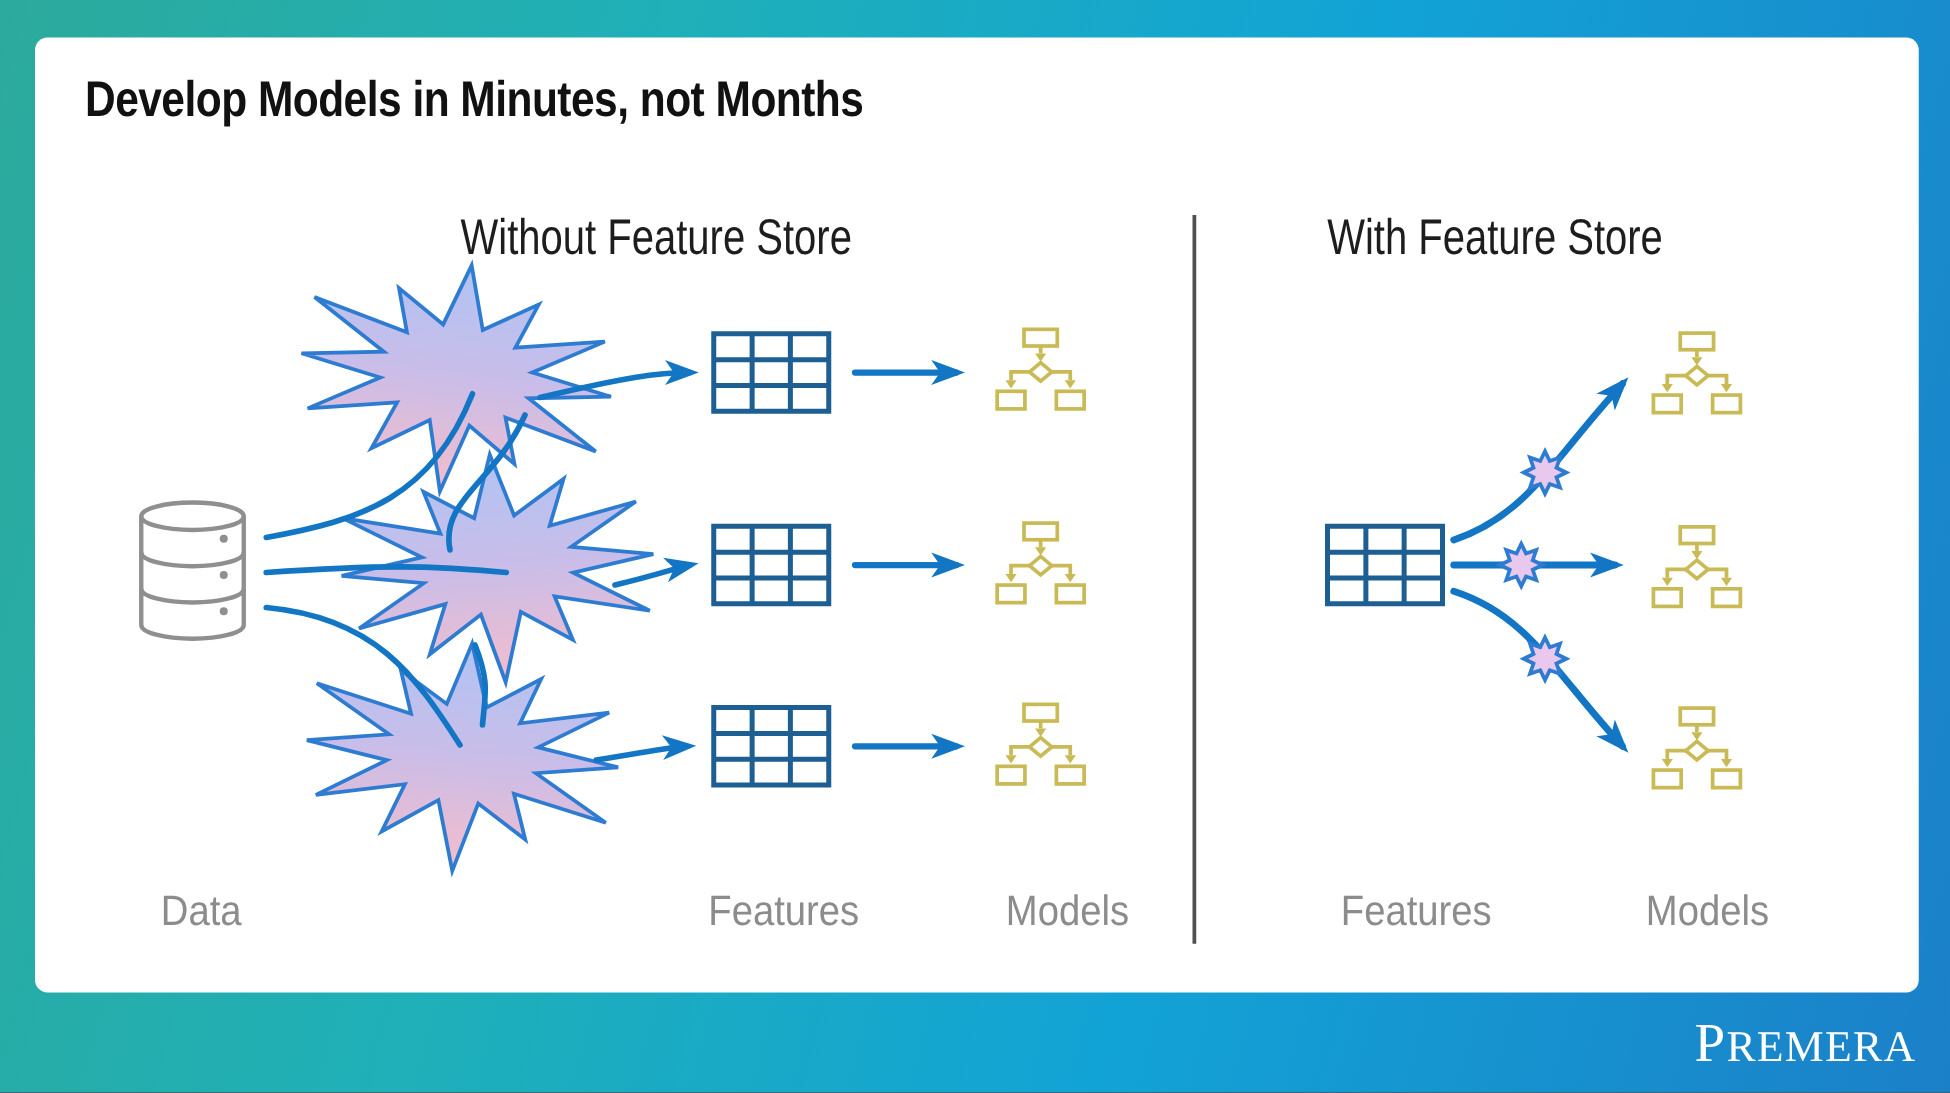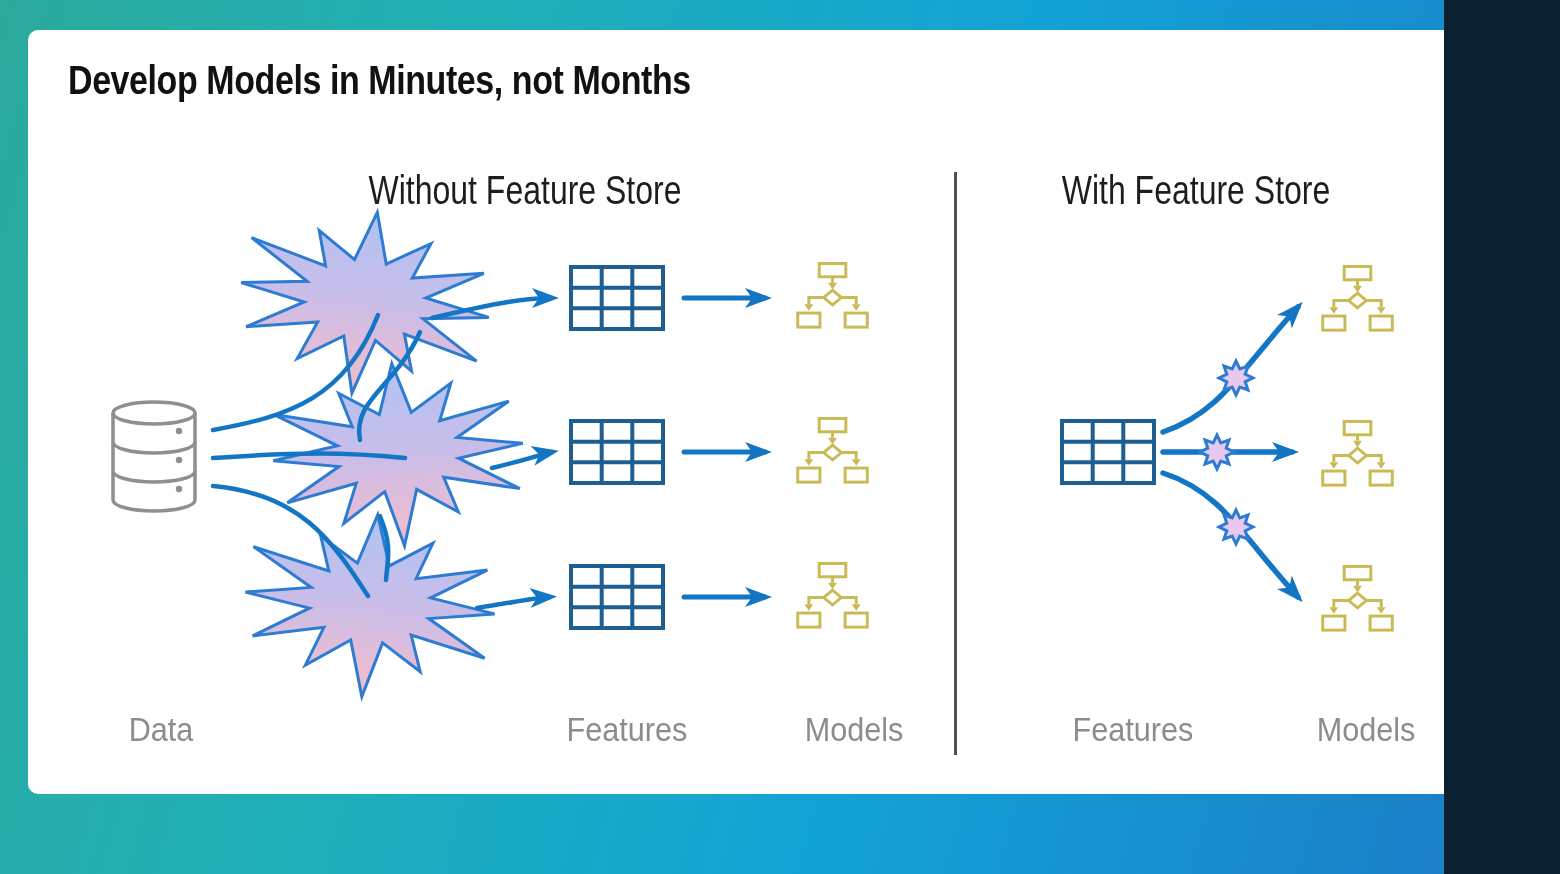--- a/index.html
+++ b/index.html
@@ -1,18 +1,18 @@
 <!DOCTYPE html>
 <html><head>
 <meta charset="utf-8">
 <style>
   html,body{margin:0;padding:0;background:#0b2030;}
   .frame{
     position:relative;
-    width:1444px;height:874px;
+    width:1560px;height:874px;
     overflow:hidden;
     background:linear-gradient(105deg,#2caa9c 0%,#1fb0b8 30%,#12a3d6 62%,#1b80c8 100%);
     font-family:"Liberation Sans","DejaVu Sans",sans-serif;
   }
   .slide{
     position:absolute;left:28px;top:30px;width:1507px;height:764px;
     background:#ffffff;border-radius:10px;
   }
   .title{
     position:absolute;left:68px;top:58px;margin:0;
@@ -159,13 +159,14 @@
   <div class="heading h-right">With Feature Store</div>
 
   <div class="divider"></div>
 
   <div class="lbl lbl-data">Data</div>
   <div class="lbl lbl-features-l">Features</div>
   <div class="lbl lbl-models-l">Models</div>
   <div class="lbl lbl-features-r">Features</div>
   <div class="lbl lbl-models-r">Models</div>
 
+  <div class="brand">PREMERA</div>
 </div>
 
 </body></html>

